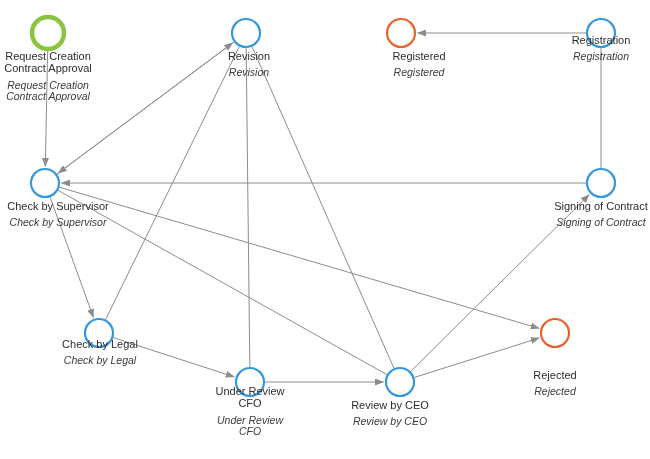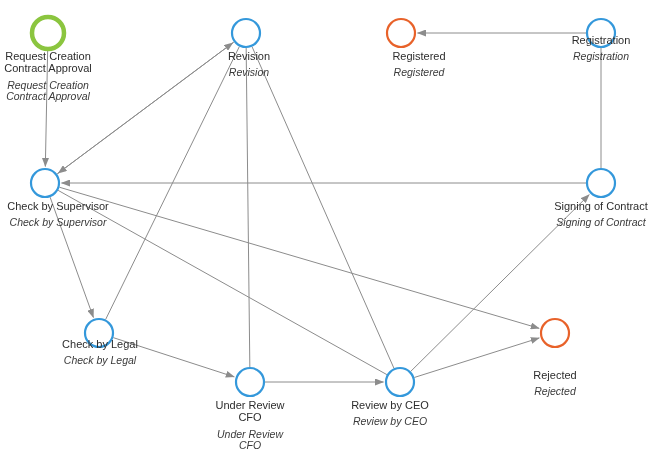--- a/index.html
+++ b/index.html
@@ -170,21 +170,21 @@
         </div>
       </div>
       <div class="node-label" style="left: 555px; top: 340px; margin-top: 29px;">
         <div class="title">
           <div>Rejected</div>
         </div>
         <div class="subtitle">
           <div>Rejected</div>
         </div>
       </div>
-      <div class="node-label" style="left: 250px; top: 399px;">
+      <div class="node-label" style="left: 250px; top: 385px;">
         <div class="title">
           <div>Under Review</div>
           <div>CFO</div>
         </div>
         <div class="subtitle">
           <div>Under Review</div>
           <div>CFO</div>
         </div>
       </div>
       <div class="node-label" style="left: 390px; top: 399px;">

